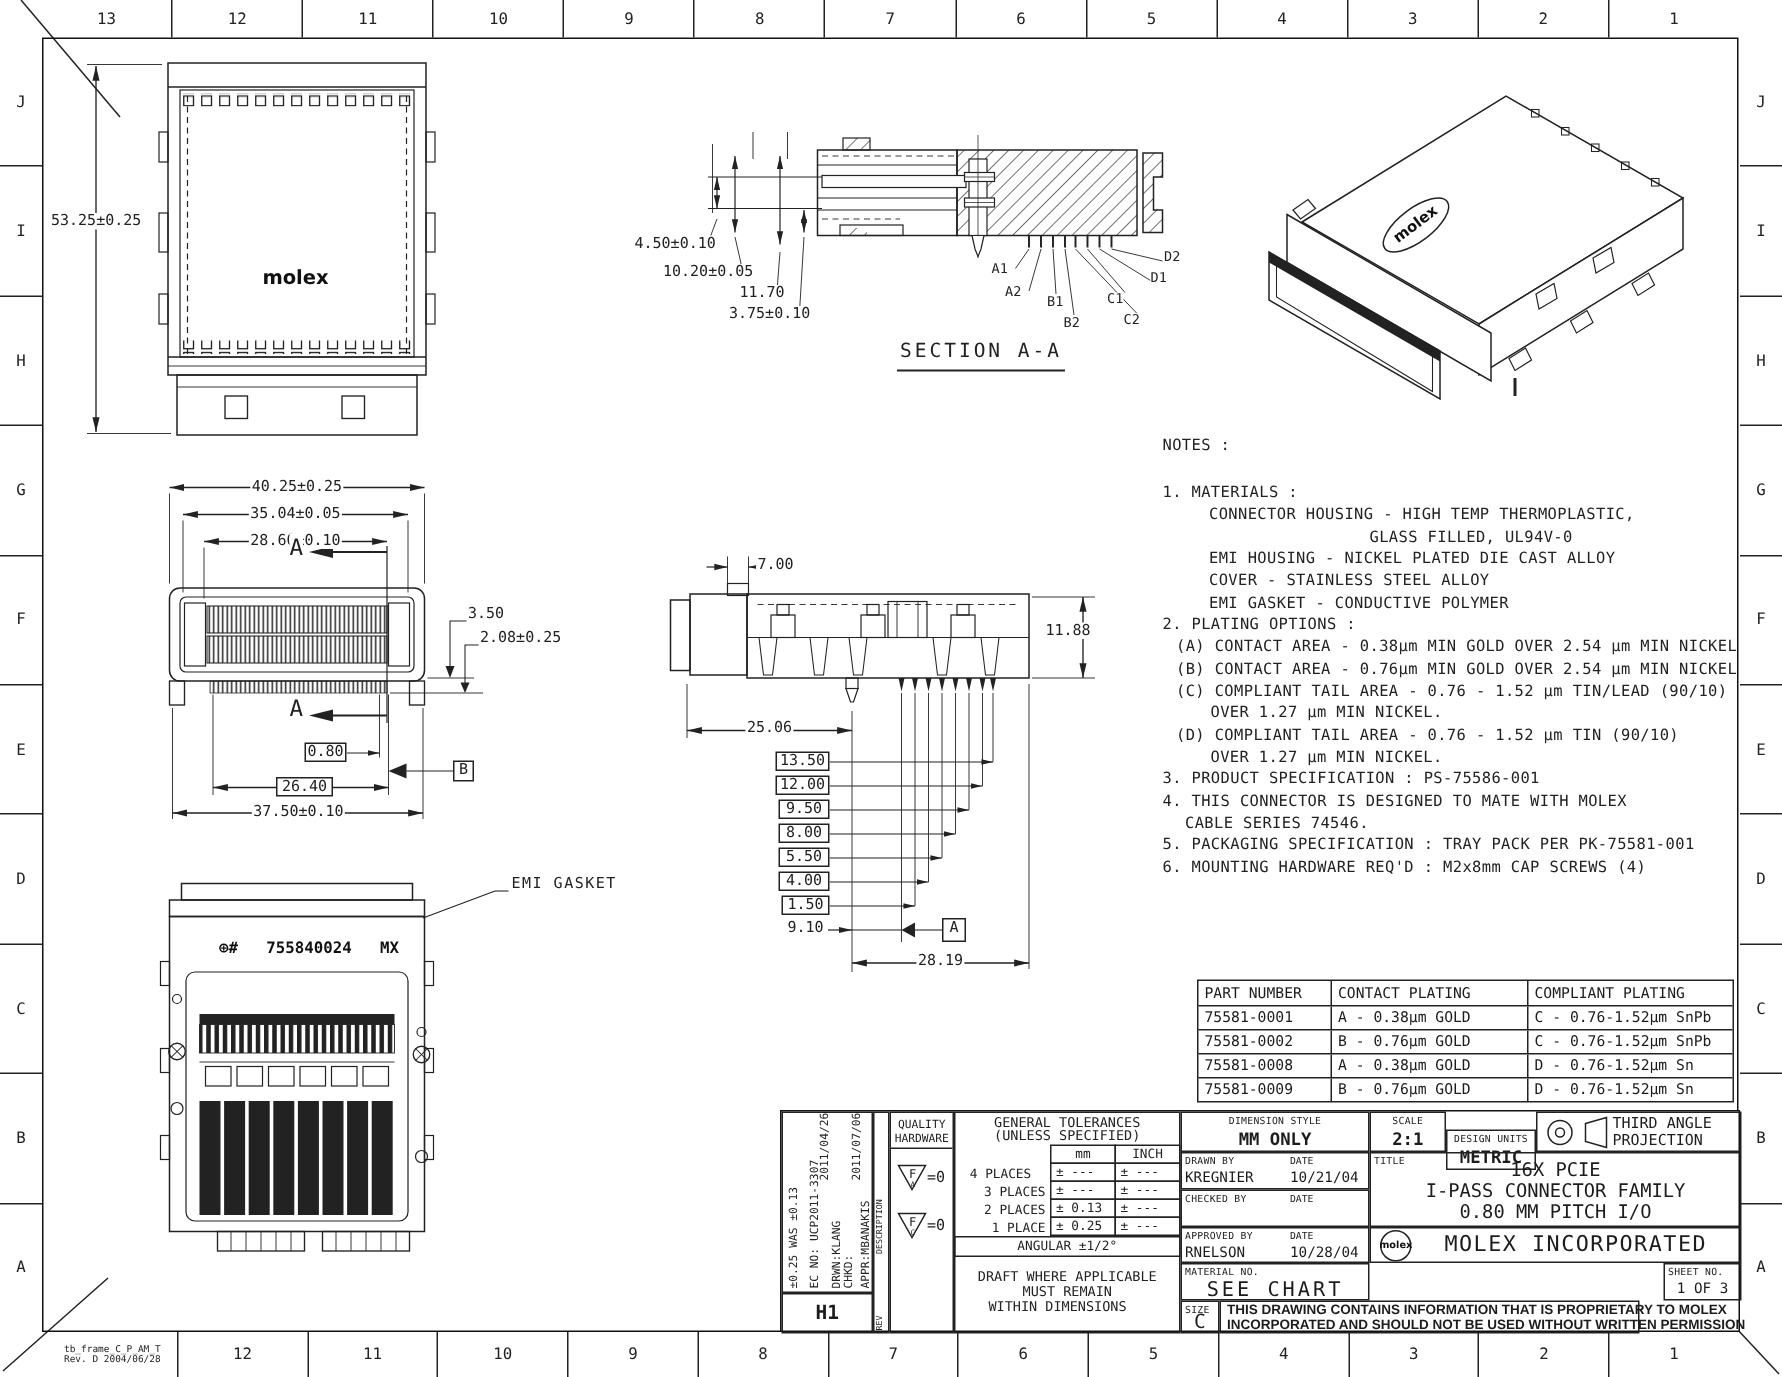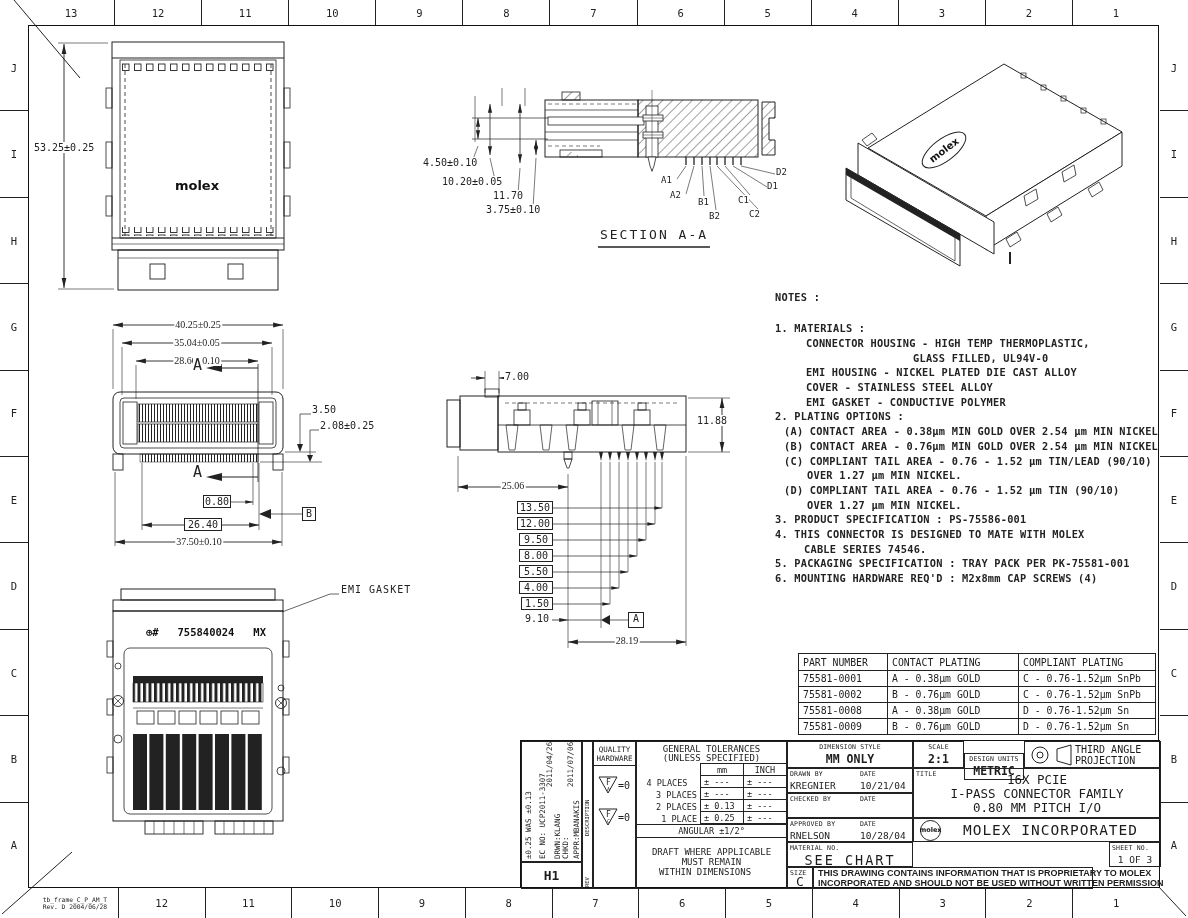--- a/index.html
+++ b/index.html
@@ -12,26 +12,26 @@
   #frame-rect { position:absolute; left:28px; top:25px; width:1131px; height:863px; border:1.5px solid #111; }
   .zstrip { position:absolute; display:flex; }
   .zcell { flex:1; display:flex; align-items:center; justify-content:center; font-size:10.5px; color:#222; }
   .zcell + .zcell { border-left:1px solid #222; }
   .zcol { flex-direction:column; }
   .zrowcell { flex:1; display:flex; align-items:center; justify-content:center; font-size:10.5px; color:#222; width:100%; }
   .zrowcell + .zrowcell { border-top:1px solid #222; }
   .fileref { font-size:6.3px; line-height:7.5px; text-align:left; padding-left:4px; display:flex; flex-direction:column; justify-content:center; }
   
   .dim { position:absolute; font-size:10px; white-space:nowrap; background:#fff; padding:0 1px; color:#222; }
-  .ctr { transform:translateX(-50%);font-family:Liberation Serif, serif; }
+  .ctr { transform:translateX(-50%); }
   .dimbox { position:absolute; font-size:10px; white-space:nowrap; background:#fff; border:1px solid #222; text-align:center; color:#222; }
   .pinlbl { position:absolute; font-size:9px; background:#fff; color:#222; }
   .seclbl { position:absolute; font-size:15px; color:#222; background:#fff; }
   .logo { font-family:"DejaVu Sans", sans-serif; font-weight:bold; color:#111; }
-  .note { position:absolute; font-size:10.3px; letter-spacing:0.25px; white-space:nowrap; color:#222;font-weight:bold; }
+  .note { position:absolute; font-size:10.3px; letter-spacing:0.25px; white-space:nowrap; color:#222; }
   
   #part-table { position:absolute; left:798px; top:653px; border:1px solid #222; background:#fff; }
   #part-table .tr { display:flex; height:16px; }
   #part-table .tr + .tr { border-top:1px solid #222; }
   #part-table .td { font-size:9.8px; display:flex; align-items:center; padding-left:4px; white-space:nowrap; }
   #part-table .td + .td { border-left:1px solid #222; }
   .c1 { width:88px; } .c2 { width:131px; } .c3 { width:137px; }
   
   #tb { position:absolute; left:520px; top:740px; width:640px; height:148px; border:1.5px solid #111; background:#fff; }
   .tbox { position:absolute; border:1px solid #222; }
@@ -462,21 +462,21 @@
   <div class="note" style="left:806px; top:396px;">EMI GASKET - CONDUCTIVE POLYMER</div>
   <div class="note" style="left:775px; top:410px;">2.  PLATING OPTIONS :</div>
   <div class="note" style="left:784px; top:425px;">(A) CONTACT AREA - 0.38µm MIN GOLD OVER 2.54 µm MIN NICKEL</div>
   <div class="note" style="left:784px; top:440px;">(B) CONTACT AREA - 0.76µm MIN GOLD OVER 2.54 µm MIN NICKEL</div>
   <div class="note" style="left:784px; top:455px;">(C) COMPLIANT TAIL AREA - 0.76 - 1.52 µm TIN/LEAD (90/10)</div>
   <div class="note" style="left:807px; top:469px;">OVER 1.27 µm MIN NICKEL.</div>
   <div class="note" style="left:784px; top:484px;">(D) COMPLIANT TAIL AREA - 0.76 - 1.52 µm TIN (90/10)</div>
   <div class="note" style="left:807px; top:499px;">OVER 1.27 µm MIN NICKEL.</div>
   <div class="note" style="left:775px; top:513px;">3.  PRODUCT SPECIFICATION : PS-75586-001</div>
   <div class="note" style="left:775px; top:528px;">4.  THIS CONNECTOR IS DESIGNED TO MATE WITH MOLEX</div>
-  <div class="note" style="left:790px; top:543px;margin-left:14px;">CABLE SERIES 74546.</div>
+  <div class="note" style="left:790px; top:543px;">CABLE SERIES 74546.</div>
   <div class="note" style="left:775px; top:557px;">5.  PACKAGING SPECIFICATION : TRAY PACK PER PK-75581-001</div>
   <div class="note" style="left:775px; top:572px;">6.  MOUNTING HARDWARE REQ'D : M2x8mm CAP SCREWS (4)</div>
 </div>
 
 <div id="part-table">
   <div class="tr">
     <div class="td c1">PART NUMBER</div>
     <div class="td c2">CONTACT PLATING</div>
     <div class="td c3">COMPLIANT PLATING</div>
   </div>

